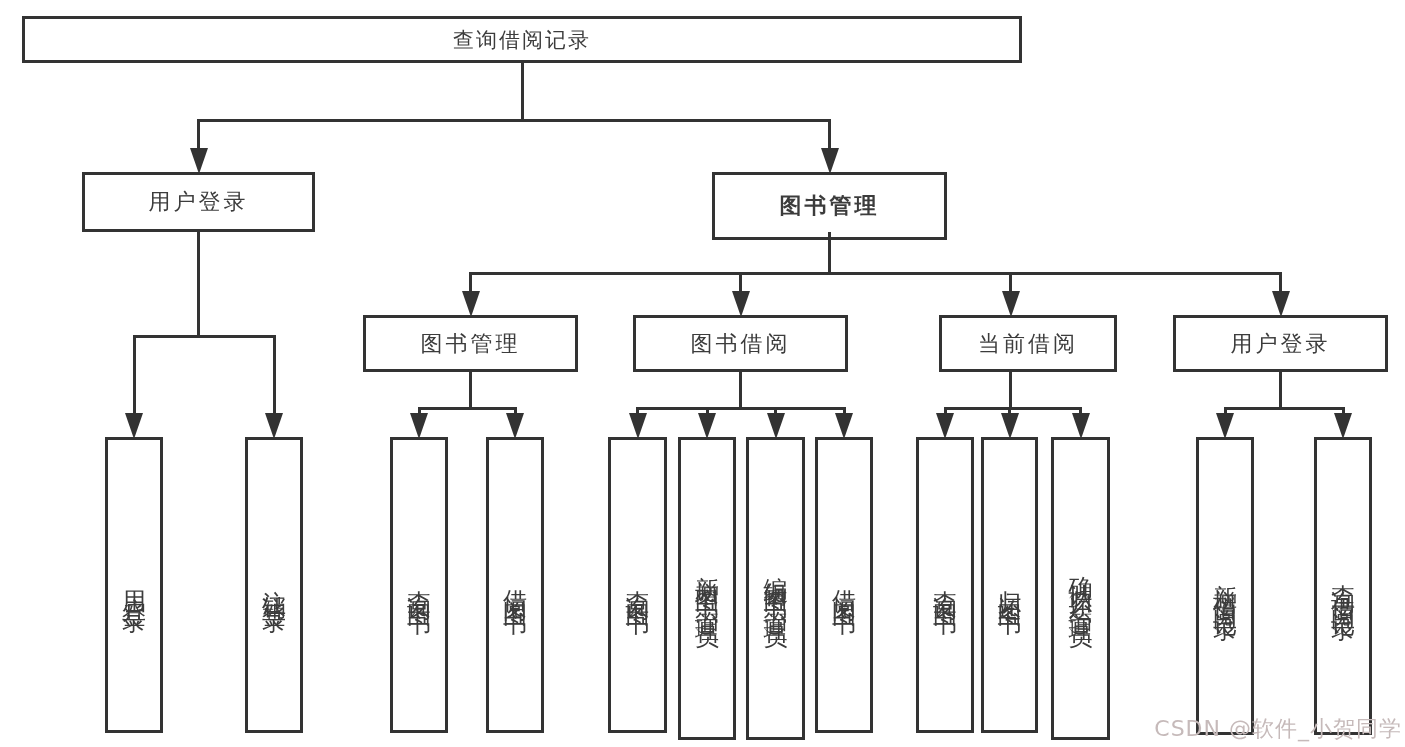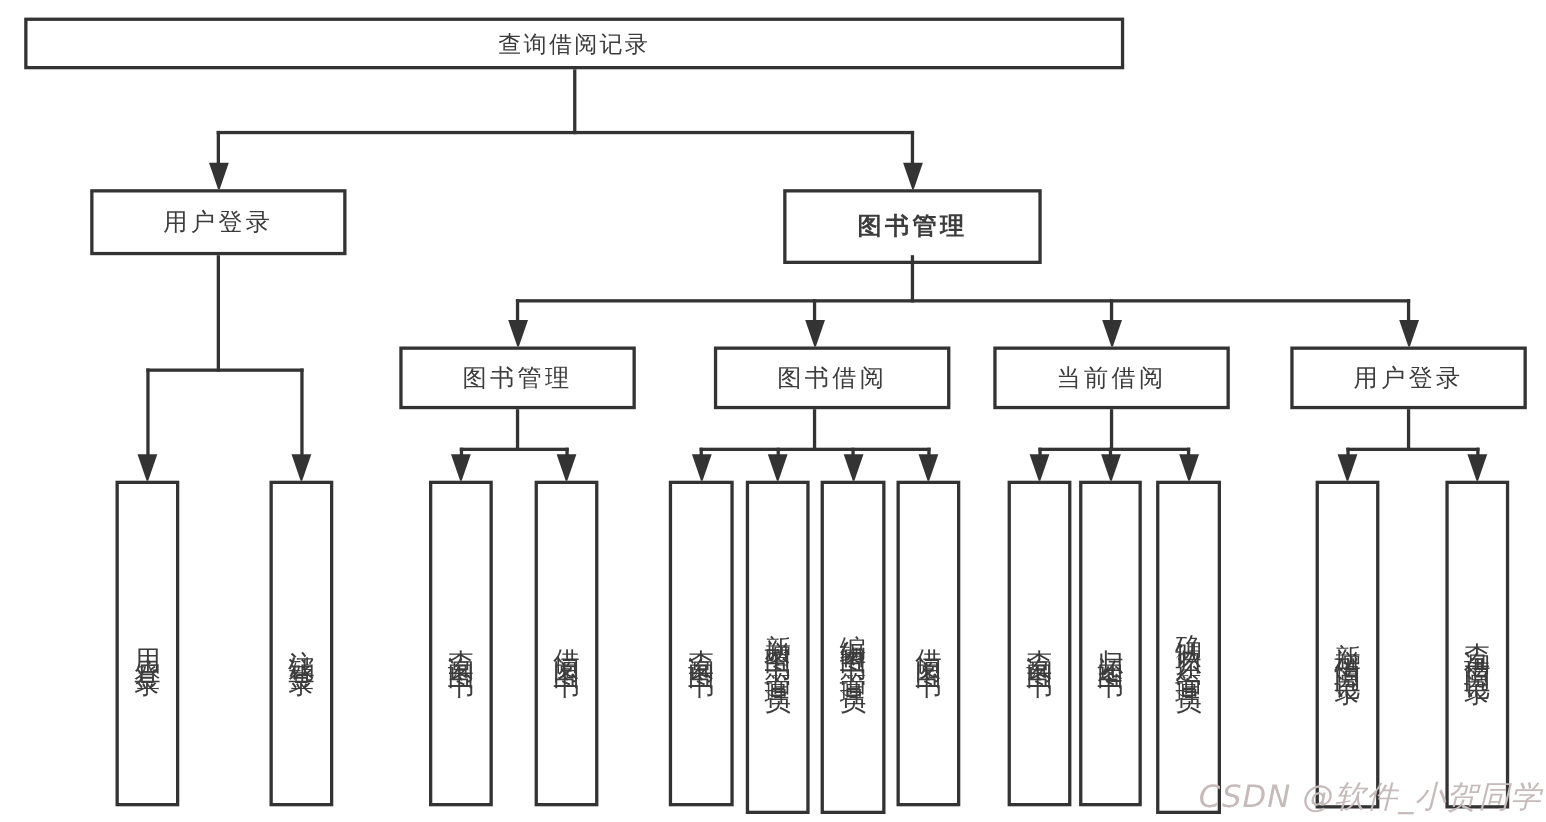--- a/index.html
+++ b/index.html
@@ -19,22 +19,22 @@
     writing-mode:vertical-rl;text-orientation:mixed;
     font-size:24px;letter-spacing:7px;line-height:1;
   }
   .line{position:absolute;background:var(--line);}
   .arrow{
     position:absolute;width:0;height:0;
     border-left:9px solid transparent;border-right:9px solid transparent;
     border-top:26px solid var(--line);
   }
   .watermark{
-    position:absolute;right:3px;bottom:3px;font-size:28px;
-    color:var(--wm);letter-spacing:1px;white-space:nowrap;font-style:italic;
+    position:absolute;right:3px;bottom:3px;font-size:22px;
+    color:var(--wm);letter-spacing:1px;white-space:nowrap;
   }
 </style>
 </head>
 <body>
 
 <div class="canvas" style="--line: #333333; --text: #3c3c3c; --wm: #c6baba;">
   <div id="nodes">
       <div class="box h-box root-box" style="left: 22px; top: 16px; width: 1000px; height: 47px;">
         <span>查询借阅记录</span>
       </div>
@@ -76,21 +76,21 @@
       <div class="box v-box" style="left: 390px; top: 437px; width: 58px; height: 296px;">
         <span>查询图书</span>
       </div>
       <div class="line" style="left: 513.5px; top: 407px; width: 3px; height: 10px;"></div>
       <div class="arrow" style="left: 506px; top: 413px;"></div>
       <div class="box v-box" style="left: 486px; top: 437px; width: 58px; height: 296px;">
         <span>借阅图书</span>
       </div>
       <div class="line" style="left: 739px; top: 272px; width: 3px; height: 23px;"></div>
       <div class="arrow" style="left: 731.5px; top: 291px;"></div>
-      <div class="box h-box" style="left: 633px; top: 315px; width: 215px; height: 57px; margin-left: 16px;">
+      <div class="box h-box" style="left: 633px; top: 315px; width: 215px; height: 57px;">
         <span>图书借阅</span>
       </div>
       <div class="line" style="left: 739px; top: 372px; width: 3px; height: 38px;"></div>
       <div class="line" style="left: 636px; top: 407px; width: 209.5px; height: 3px;"></div>
       <div class="line" style="left: 636px; top: 407px; width: 3px; height: 10px;"></div>
       <div class="arrow" style="left: 628.5px; top: 413px;"></div>
       <div class="box v-box" style="left: 608px; top: 437px; width: 59px; height: 296px;">
         <span>查询图书</span>
       </div>
       <div class="line" style="left: 705.5px; top: 407px; width: 3px; height: 10px;"></div>
@@ -103,21 +103,21 @@
       <div class="box v-box" style="left: 746px; top: 437px; width: 59px; height: 303px;">
         <span>编辑图书（管理员）</span>
       </div>
       <div class="line" style="left: 842.5px; top: 407px; width: 3px; height: 10px;"></div>
       <div class="arrow" style="left: 835px; top: 413px;"></div>
       <div class="box v-box" style="left: 815px; top: 437px; width: 58px; height: 296px;">
         <span>借阅图书</span>
       </div>
       <div class="line" style="left: 1009px; top: 272px; width: 3px; height: 23px;"></div>
       <div class="arrow" style="left: 1001.5px; top: 291px;"></div>
-      <div class="box h-box" style="left: 903px; top: 315px; width: 215px; height: 57px;">
+      <div class="box h-box" style="left: 939px; top: 315px; width: 178px; height: 57px;">
         <span>当前借阅</span>
       </div>
       <div class="line" style="left: 1009px; top: 372px; width: 3px; height: 38px;"></div>
       <div class="line" style="left: 943.5px; top: 407px; width: 138.5px; height: 3px;"></div>
       <div class="line" style="left: 943.5px; top: 407px; width: 3px; height: 10px;"></div>
       <div class="arrow" style="left: 936px; top: 413px;"></div>
       <div class="box v-box" style="left: 916px; top: 437px; width: 58px; height: 296px;">
         <span>查询图书</span>
       </div>
       <div class="line" style="left: 1008px; top: 407px; width: 3px; height: 10px;"></div>

